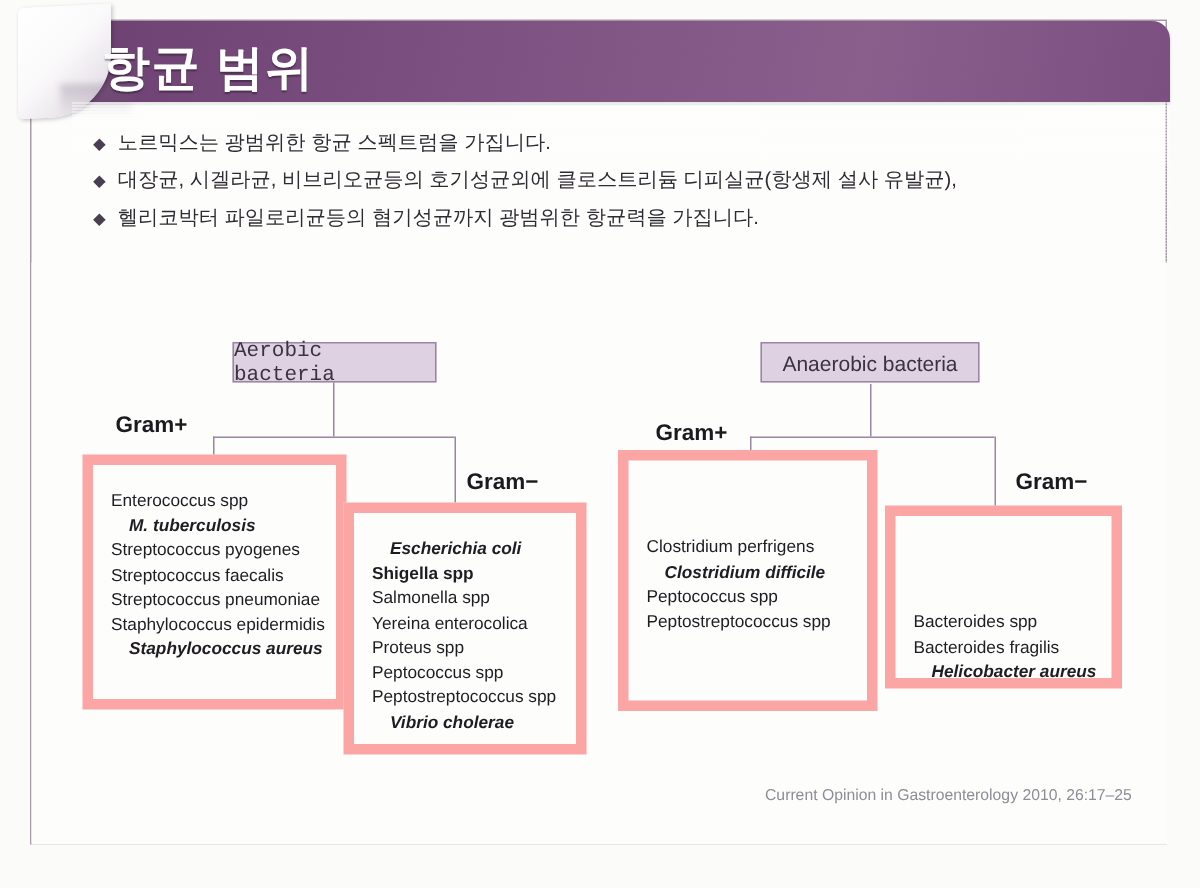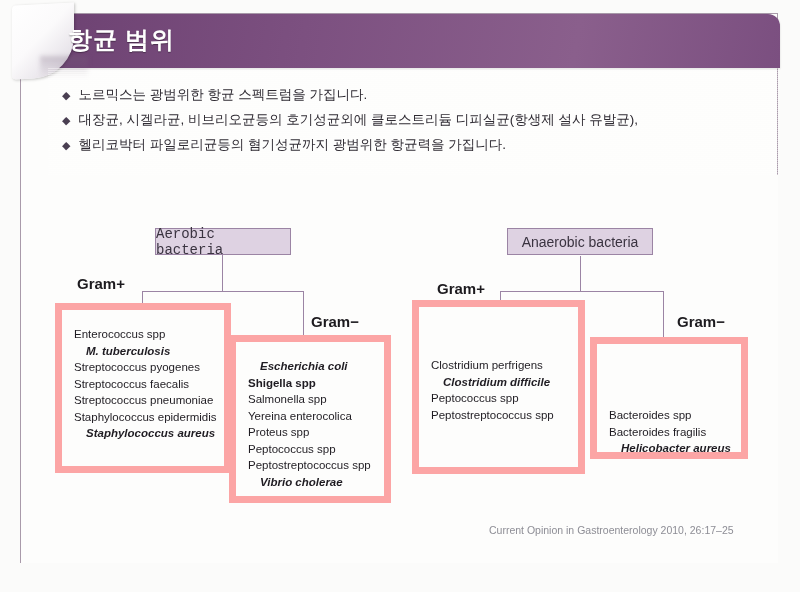--- a/index.html
+++ b/index.html
@@ -37,27 +37,26 @@
     position: absolute;
     left: 48px; top: 14px;
     width: 732px; height: 54px;
     background: linear-gradient(100deg, #6d4272 0%, #7c5080 35%, #8a5f8c 72%, #7b4f80 100%);
     border-top-right-radius: 12px;
     box-shadow: 0 1px 2px rgba(0,0,0,.18);
   }
   .header-title {
     position: absolute;
     left: 68px; top: 24px;
-    font-size: 24px;
+    font-size: 32px;
     font-weight: bold;
     color: #ffffff;
     letter-spacing: 1px;
     text-shadow: 0 1px 1px rgba(0,0,0,.35);
     white-space: nowrap;
-    font-family: Liberation Serif, serif;
   }
 
   
   .curl {
     position: absolute;
     left: 12px; top: 4px;
     width: 62px; height: 74px;
     background: linear-gradient(135deg, #ffffff 0%, #fbfafb 45%, #e8e4ea 78%, #cfc7d2 100%);
     border-radius: 4px 0 40px 4px;
     box-shadow: 1px 1px 3px rgba(0,0,0,.22);
@@ -164,21 +163,21 @@
     color: #1f1c22;
     line-height: 16.5px;
     white-space: nowrap;
   }
   .sp.i  { font-style: italic; font-weight: bold; margin-left: 12px; }
   .sp.b  { font-weight: bold; }
 
   
   .citation {
     position: absolute;
-    left: 489px; top: 524px;
+    left: 510px; top: 524px;
     font-size: 10.5px;
     color: #8d8d95;
     white-space: nowrap;
   }
 </style>
 </head>
 <body>
 
 <div id="slide">
 

